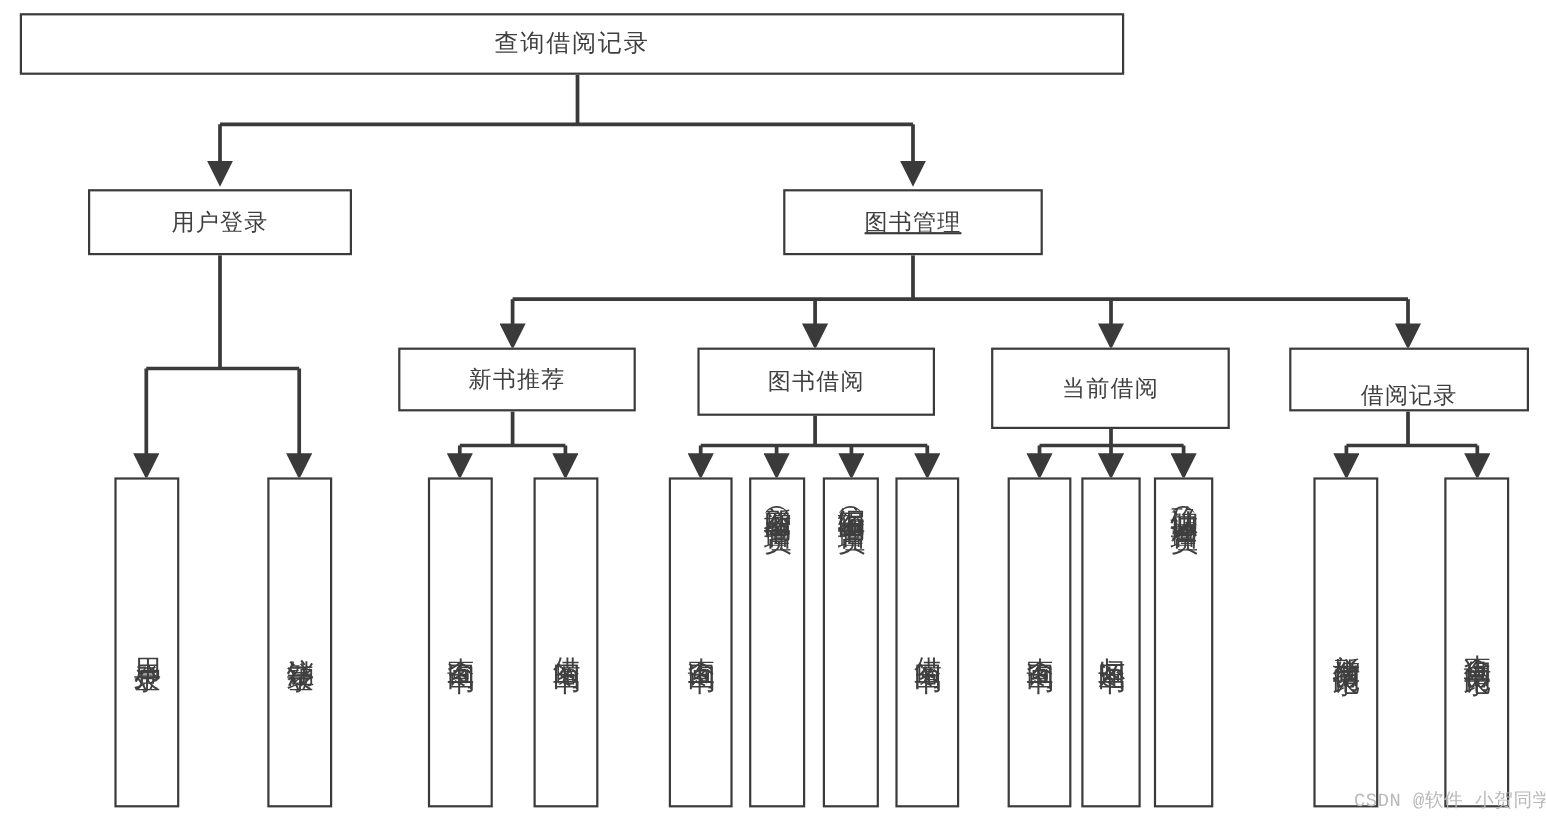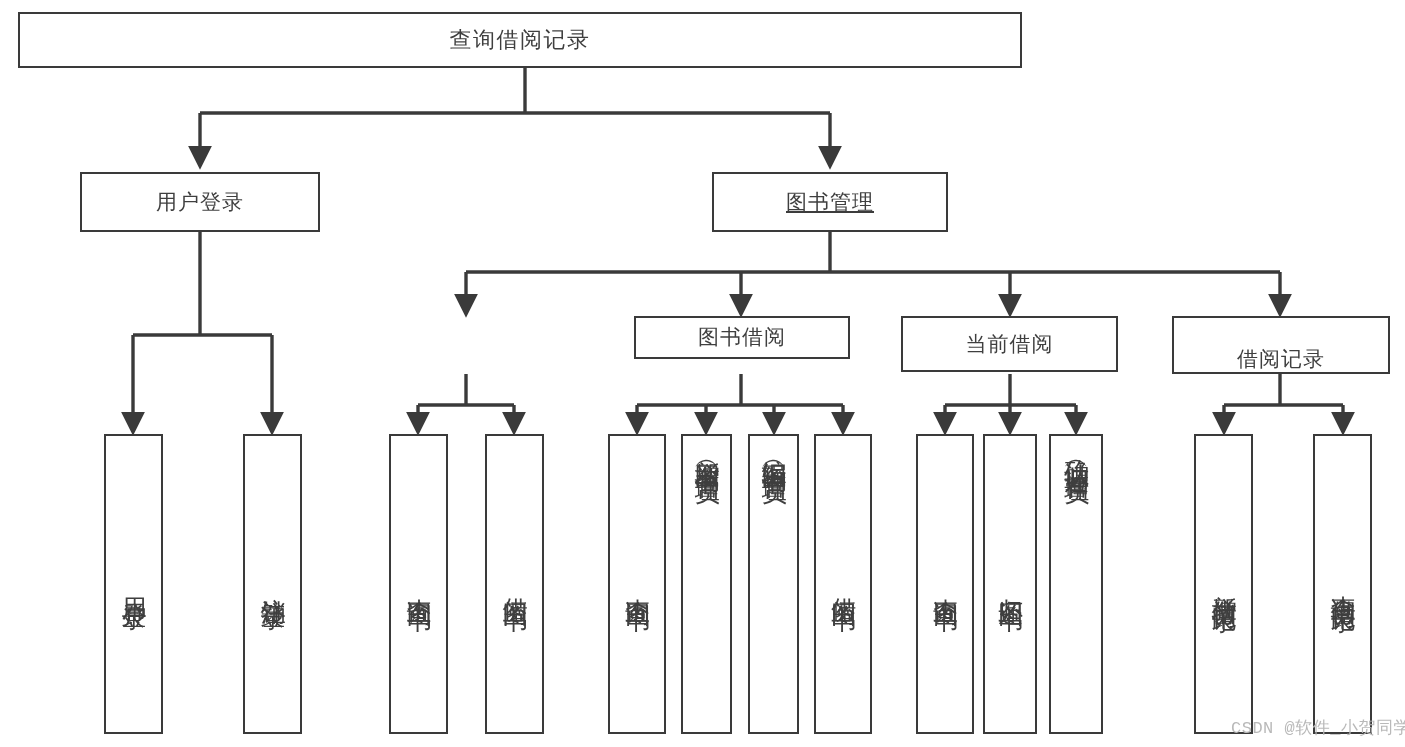--- a/index.html
+++ b/index.html
@@ -137,24 +137,27 @@
     <span class="node-label">查询借阅记录</span>
   </div>
 
   <div class="node horizontal" style="left:80px; top:172px; width:240px; height:60px;">
     <span class="node-label">用户登录</span>
   </div>
   <div class="node horizontal" style="left:712px; top:172px; width:236px; height:60px;text-decoration:underline;">
     <span class="node-label">图书管理</span>
   </div>
 
-  <div class="node horizontal" style="left:634px; top:316px; width:216px; height:43px;">
+  <div class="node horizontal" style="left:362px; top:316px; width:216px; height:58px;">
+    <span class="node-label">新书推荐</span>
+  </div>
+  <div class="node horizontal" style="left:634px; top:316px; width:216px; height:62px;">
     <span class="node-label">图书借阅</span>
   </div>
-  <div class="node horizontal" style="left:901px; top:316px; width:217px; height:56px;">
+  <div class="node horizontal" style="left:901px; top:316px; width:217px; height:74px;">
     <span class="node-label">当前借阅</span>
   </div>
   <div class="node horizontal" style="left:1172px; top:316px; width:218px; height:58px;align-items:flex-end;">
     <span class="node-label">借阅记录</span>
   </div>
 
   <div class="node vertical centered" style="left:104px; top:434px; width:59px; height:300px;">
     <span class="node-label">用户登录</span>
   </div>
   <div class="node vertical centered" style="left:243px; top:434px; width:59px; height:300px;">

